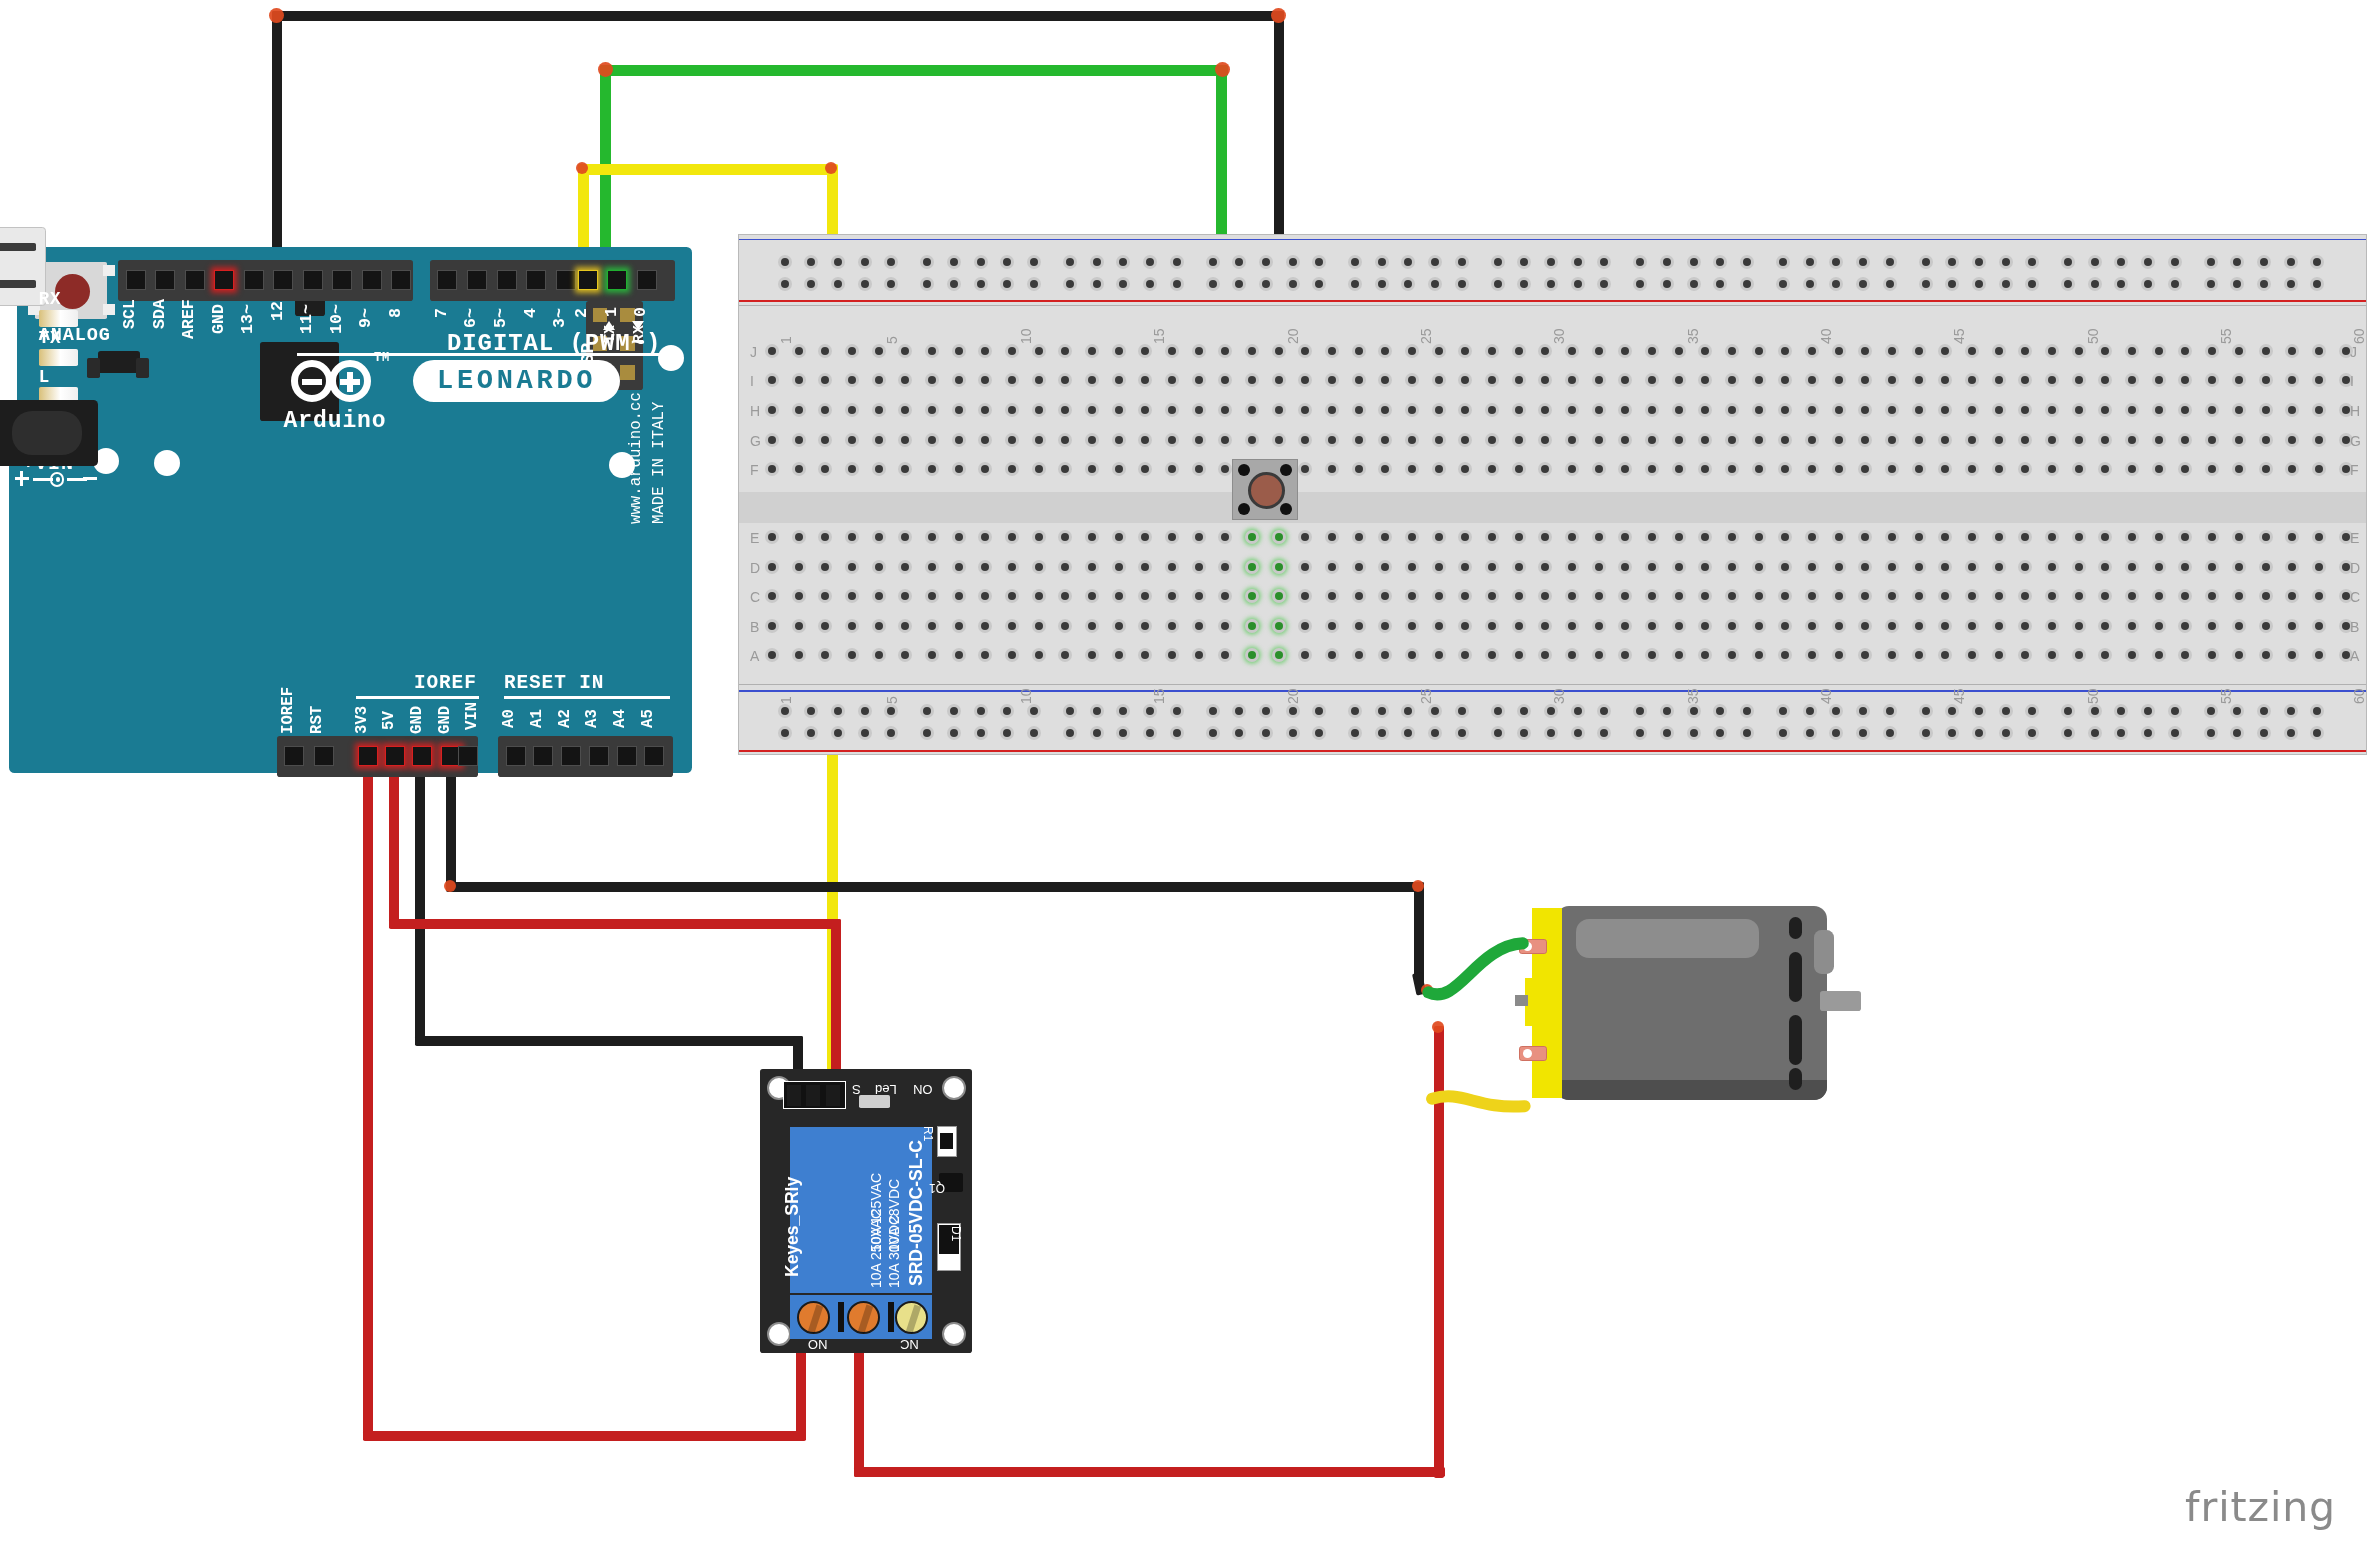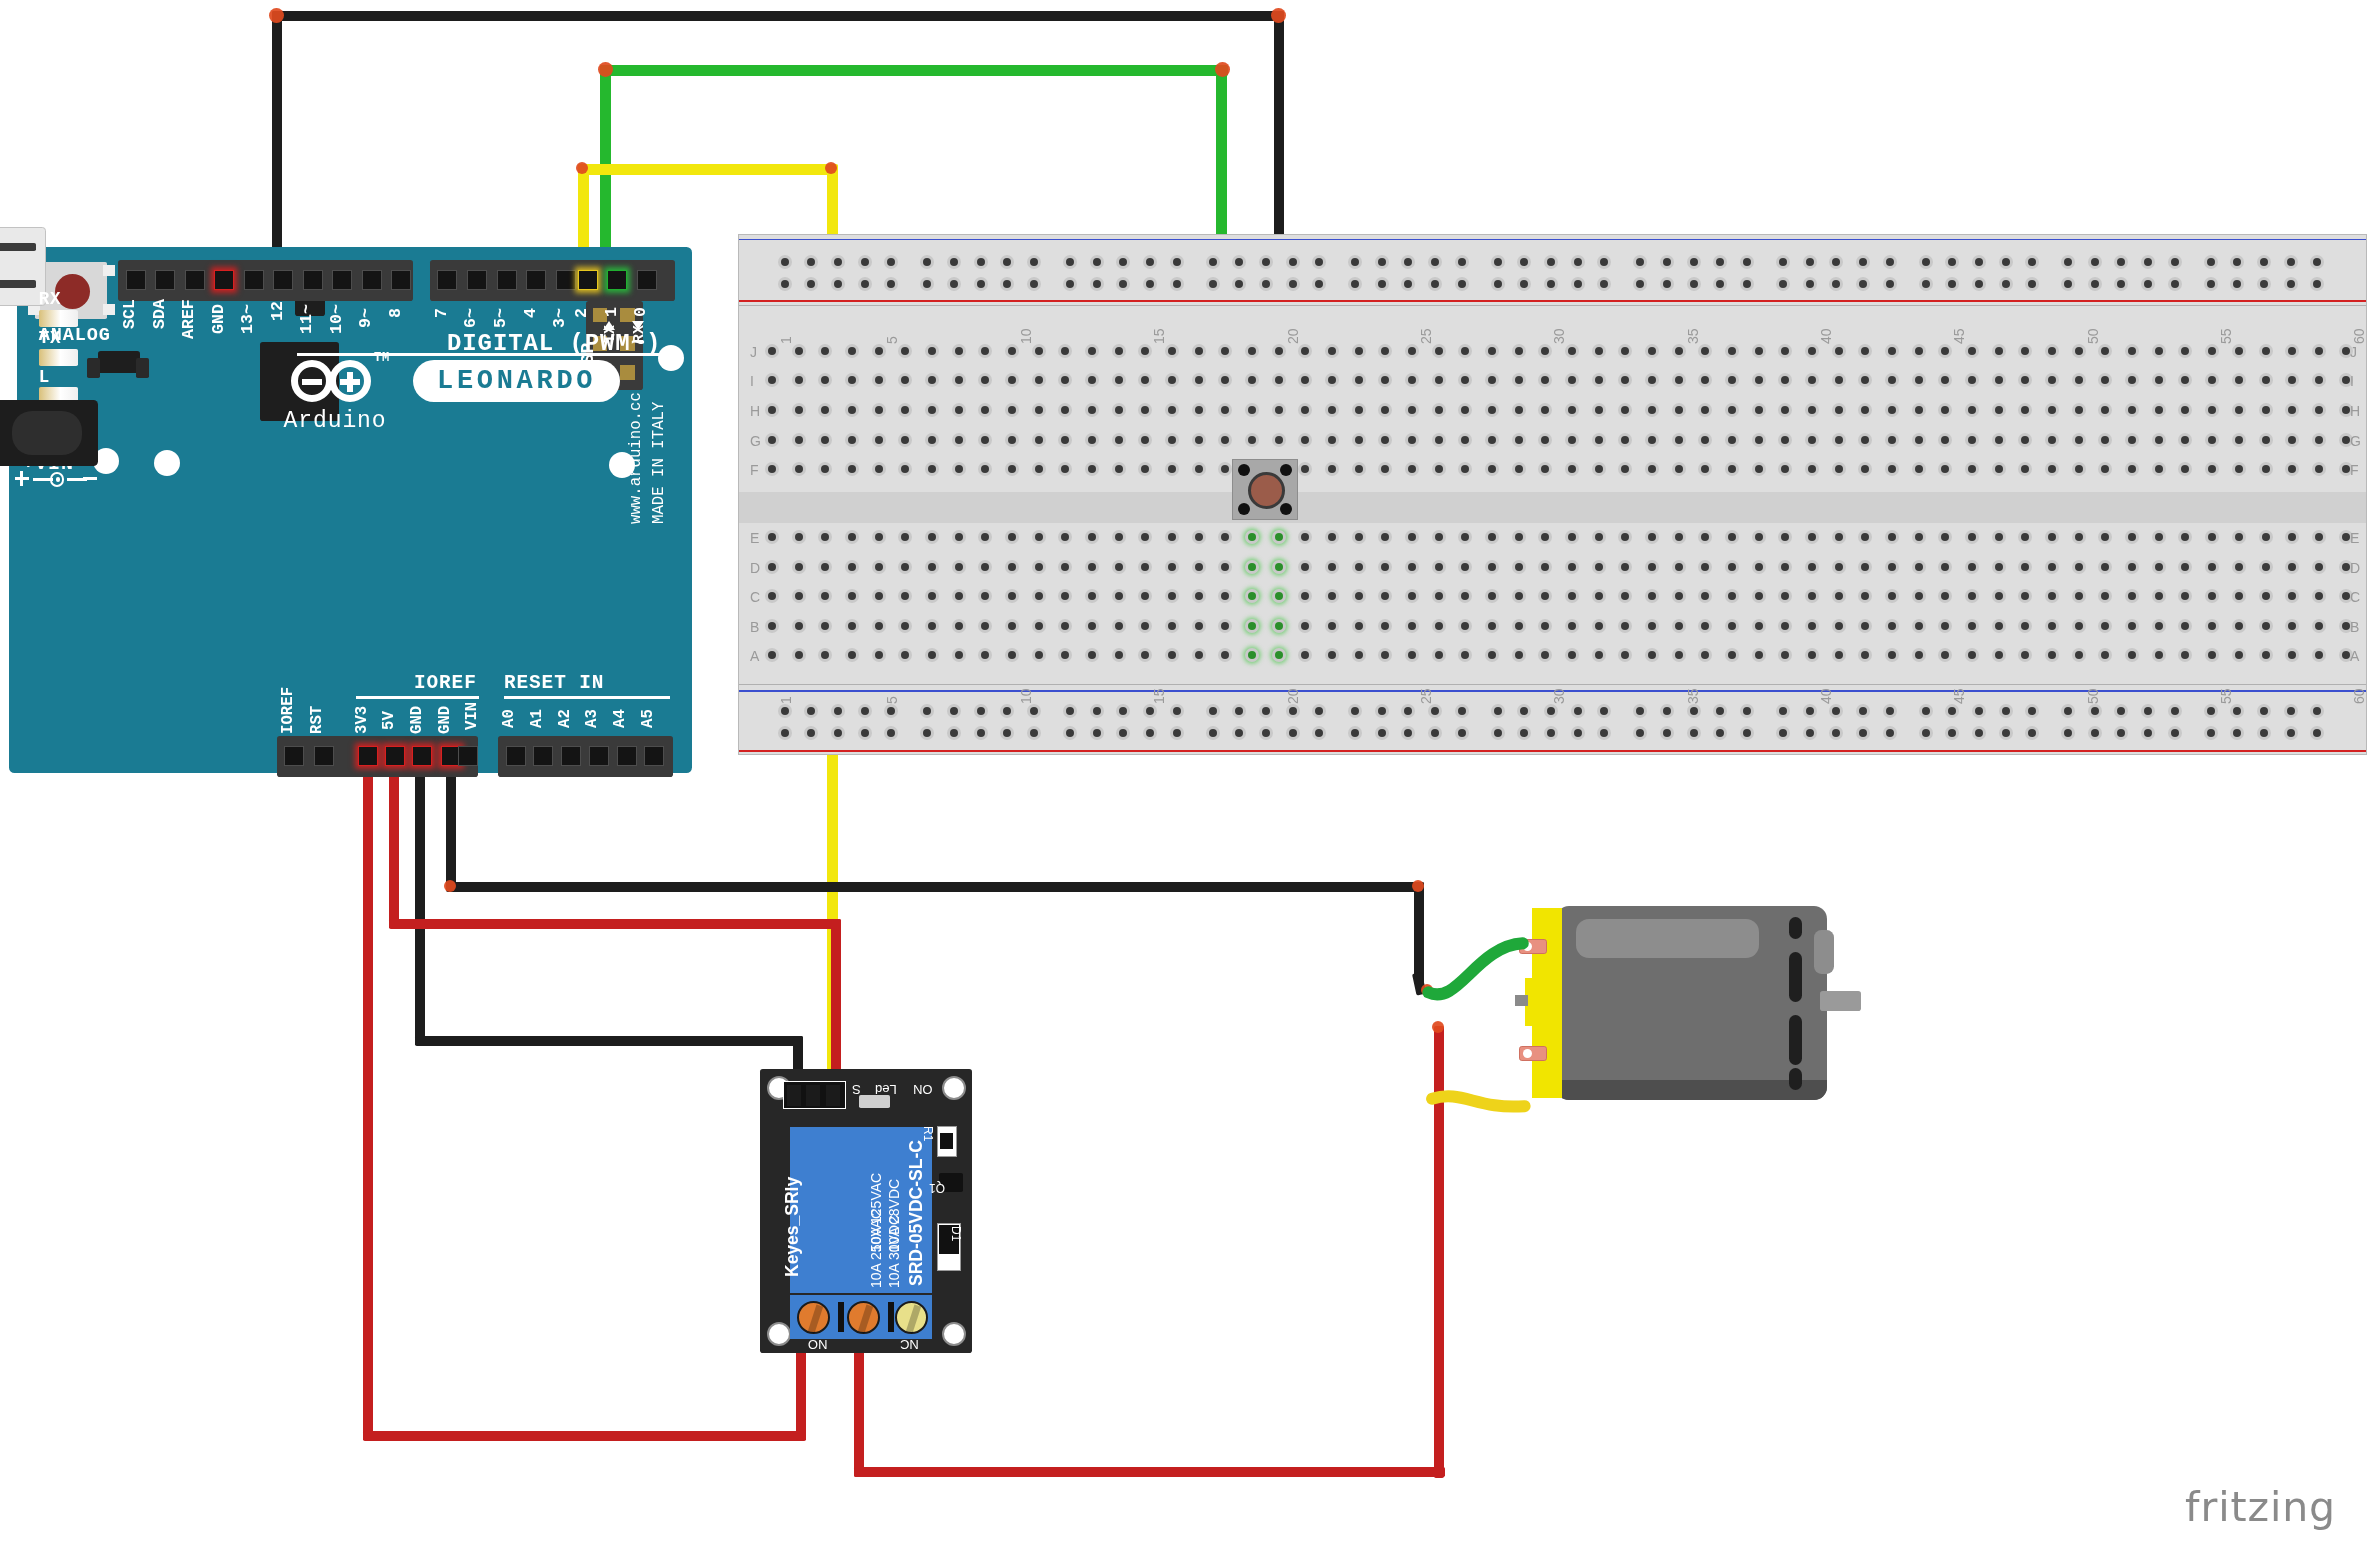--- a/index.html
+++ b/index.html
@@ -402,21 +402,21 @@
 
   </div>
 
   <div class="abs" style="left:291px; top:360px; width:102px; height:48px;">
     <div class="logo-ring" style="left:0;"></div>
     <div class="logo-ring" style="left:38px;"></div>
     <div class="logo-bar" style="left:11px; top:19.4px; width:20px; height:5.5px;"></div>
     <div class="logo-bar" style="left:49px; top:19.4px; width:20px; height:5.5px;"></div>
     <div class="logo-bar" style="left:56px; top:12px; width:5.5px; height:20px;"></div>
     <div class="ard-label" style="left:83px; top:-9.2px; font-size:12px;">TM</div>
-    <div class="ard-label" style="left:-7.4px; top:48px; font-size:23px; font-weight:400;text-align:center;">Arduino</div>
+    <div class="ard-label" style="left:-7.4px; top:48px; font-size:23px; font-weight:700;text-align:center;">Arduino</div>
   </div>
   <div id="leonardo-pill">
     <span>LEONARDO</span>
   </div>
 
   <div class="hdr abs" style="left:118px; top:260px; width:295px; height:41px;"></div>
   <div class="hdr abs" style="left:430px; top:260px; width:245px; height:41px;"></div>
 
   <div>
     <div class="pin abs" style="left:126px; top:270px;"></div>

